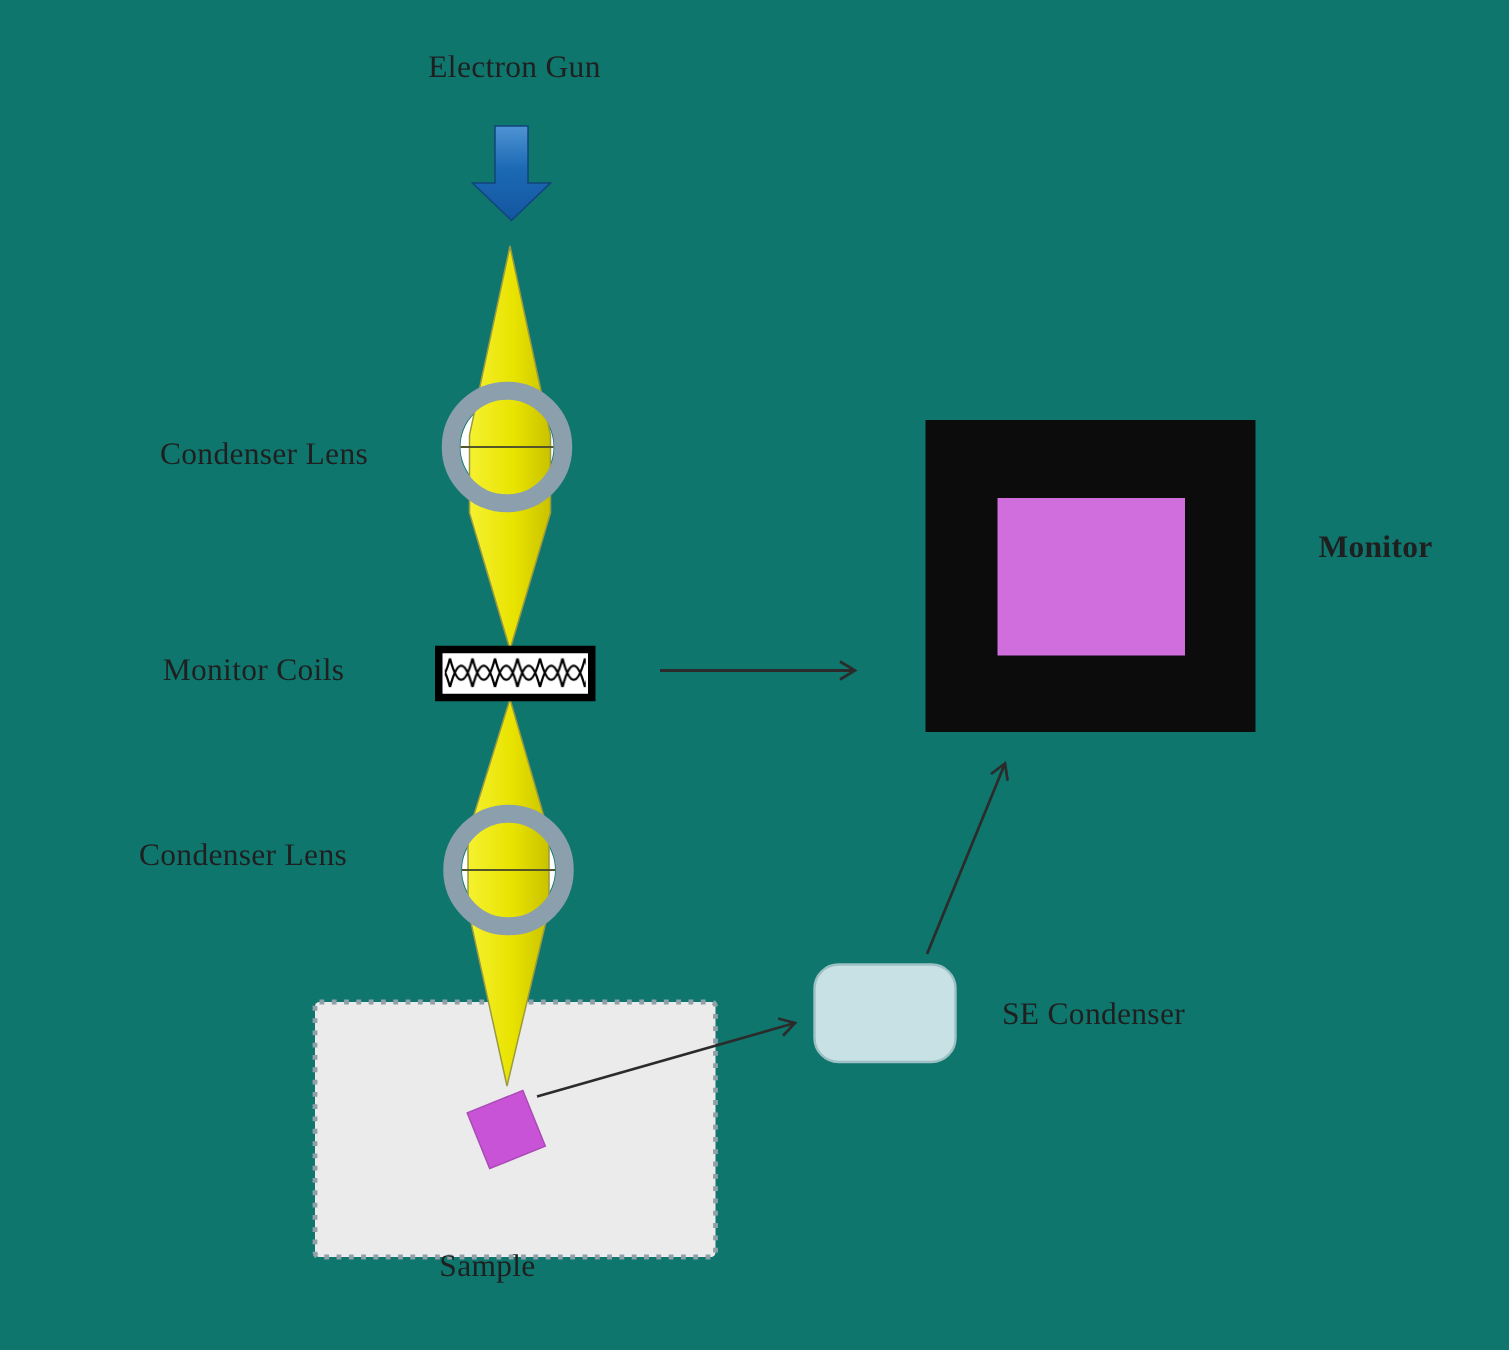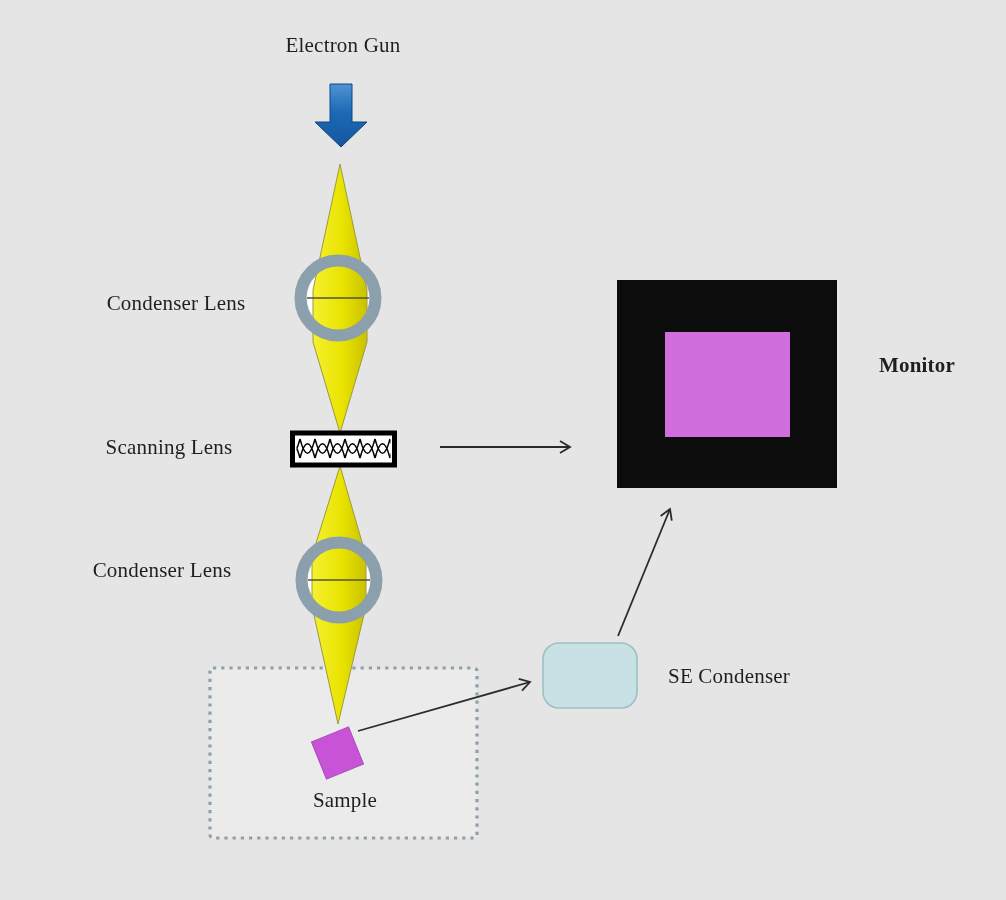--- a/index.html
+++ b/index.html
@@ -1,20 +1,20 @@
 <!DOCTYPE html>
 <html><head>
 <meta charset="utf-8">
 <style>
   html, body { margin: 0; padding: 0; background: #ffffff; }
   .canvas {
     position: relative;
     width: 1006px;
     height: 900px;
-    background: #e5e5e5;
+    background: #0f766e;
     overflow: hidden;
     font-family: "Liberation Serif", "DejaVu Serif", serif;
   }
   .diagram-svg {
     position: absolute;
     left: 0; top: 0;
     width: 1006px; height: 900px;
   }
   .lbl {
     position: absolute;
@@ -82,23 +82,23 @@
 
     <line x1="440" y1="447" x2="570" y2="447" stroke="#2b2b2b" stroke-width="2" marker-end="url(#chev)"></line>
     <line x1="358" y1="731" x2="530" y2="682" stroke="#2b2b2b" stroke-width="1.8" marker-end="url(#chev)"></line>
     <line x1="618" y1="636" x2="670" y2="509" stroke="#2b2b2b" stroke-width="1.8" marker-end="url(#chev)"></line>
   </svg>
 
   <div class="lbl" style="left:343px; top:45px;">Electron Gun</div>
 
   <div class="lbl" style="left:176px; top:303px;">Condenser Lens</div>
 
-  <div class="lbl" style="left:169px; top:447px;">Scanning Lens</div>
+  <div class="lbl" style="left:169px; top:447px;">Monitor Coils</div>
 
   <div class="lbl" style="left:162px; top:570px;">Condenser Lens</div>
 
-  <div class="lbl" style="left:325px; top:800px;margin-left:20px;">Sample</div>
+  <div class="lbl" style="left:325px; top:844px;">Sample</div>
 
   <div class="lbl" style="left:729px; top:676px;">SE Condenser</div>
 
   <div class="lbl" style="left:917px; top:365px;font-weight:bold;">Monitor</div>
 
 </div>
 
 </body></html>

